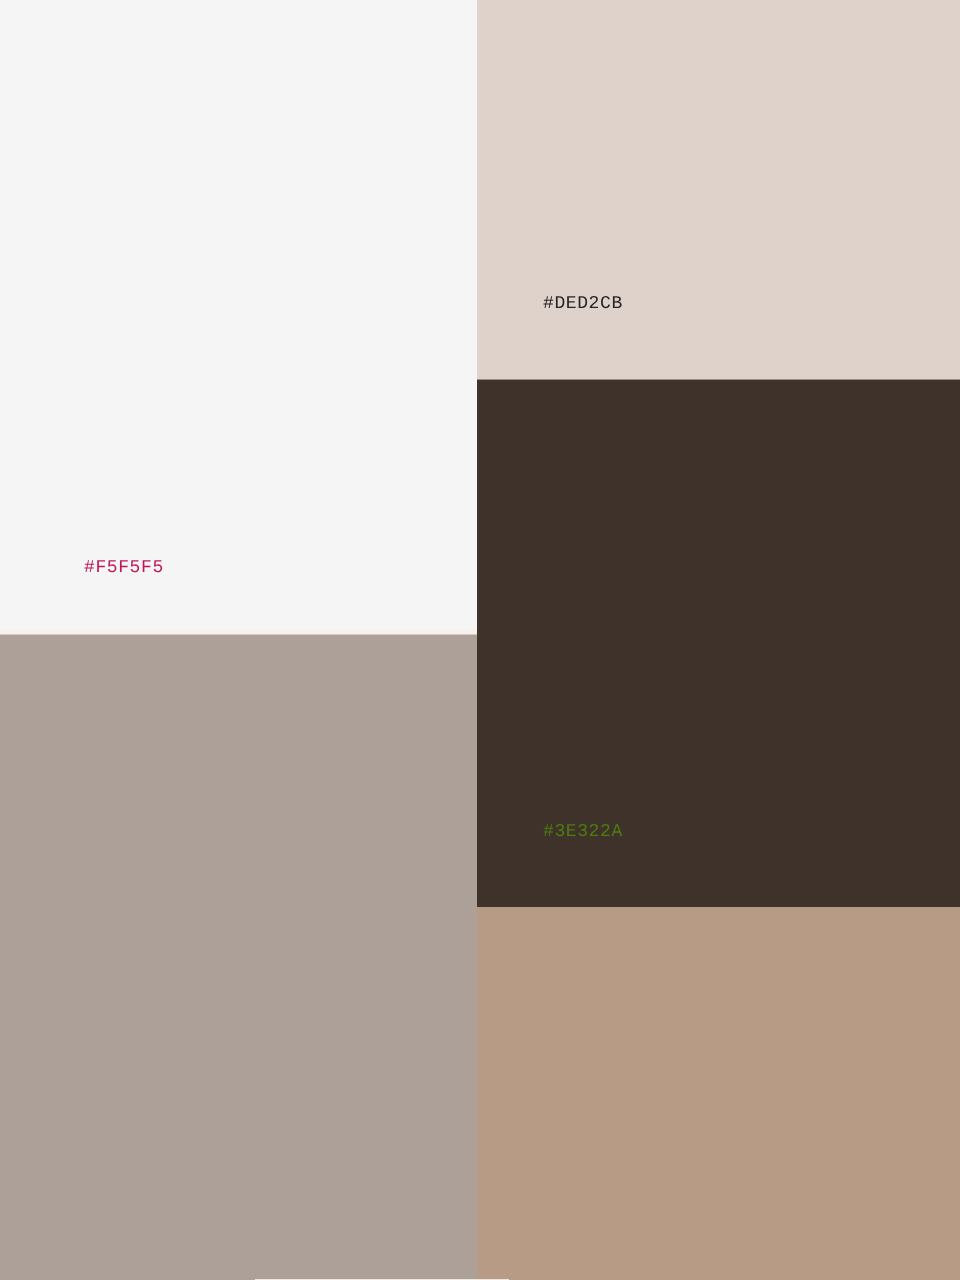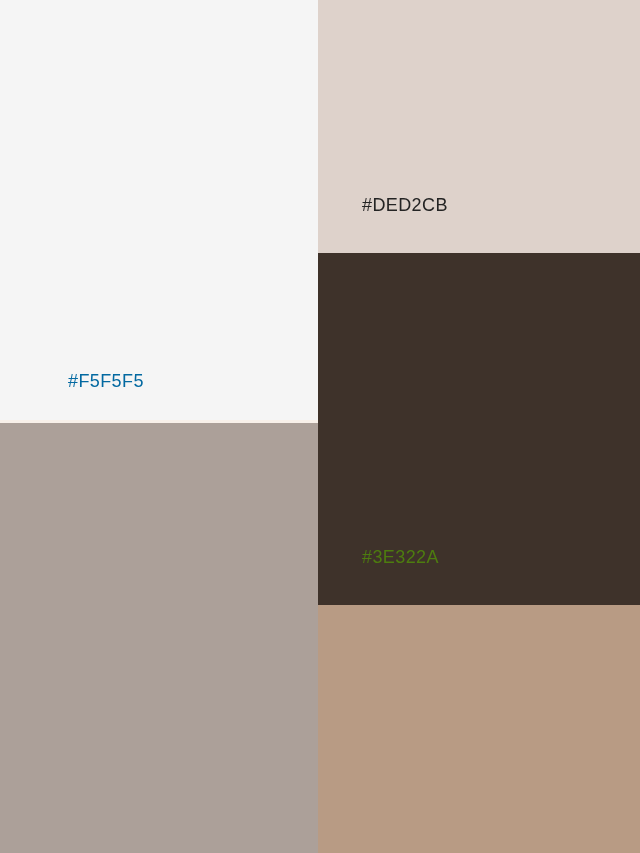--- a/index.html
+++ b/index.html
@@ -55,30 +55,31 @@
   }
   .swatch-tan {
     left: 318px;
     top: 605px;
     width: 322px;
     height: 248px;
   }
   
   .hex-label {
     position: absolute;
-    font-size: 18px;
+    font-size: 12px;
     letter-spacing: 0.4px;
     line-height: 1;
     white-space: nowrap;
     font-weight: 400;
+    font-family: Liberation Mono, monospace;
   }
   .hex-label-white {
-    left: 68px;
+    left: 56px;
     top: 372px;
-    color: #0369a1;
+    color: #be185d;
   }
   .hex-label-beige {
     left: 362px;
     top: 196px;
     color: #242424;
   }
   .hex-label-darkbrown {
     left: 362px;
     top: 548px;
     color: #4d7c0f;

